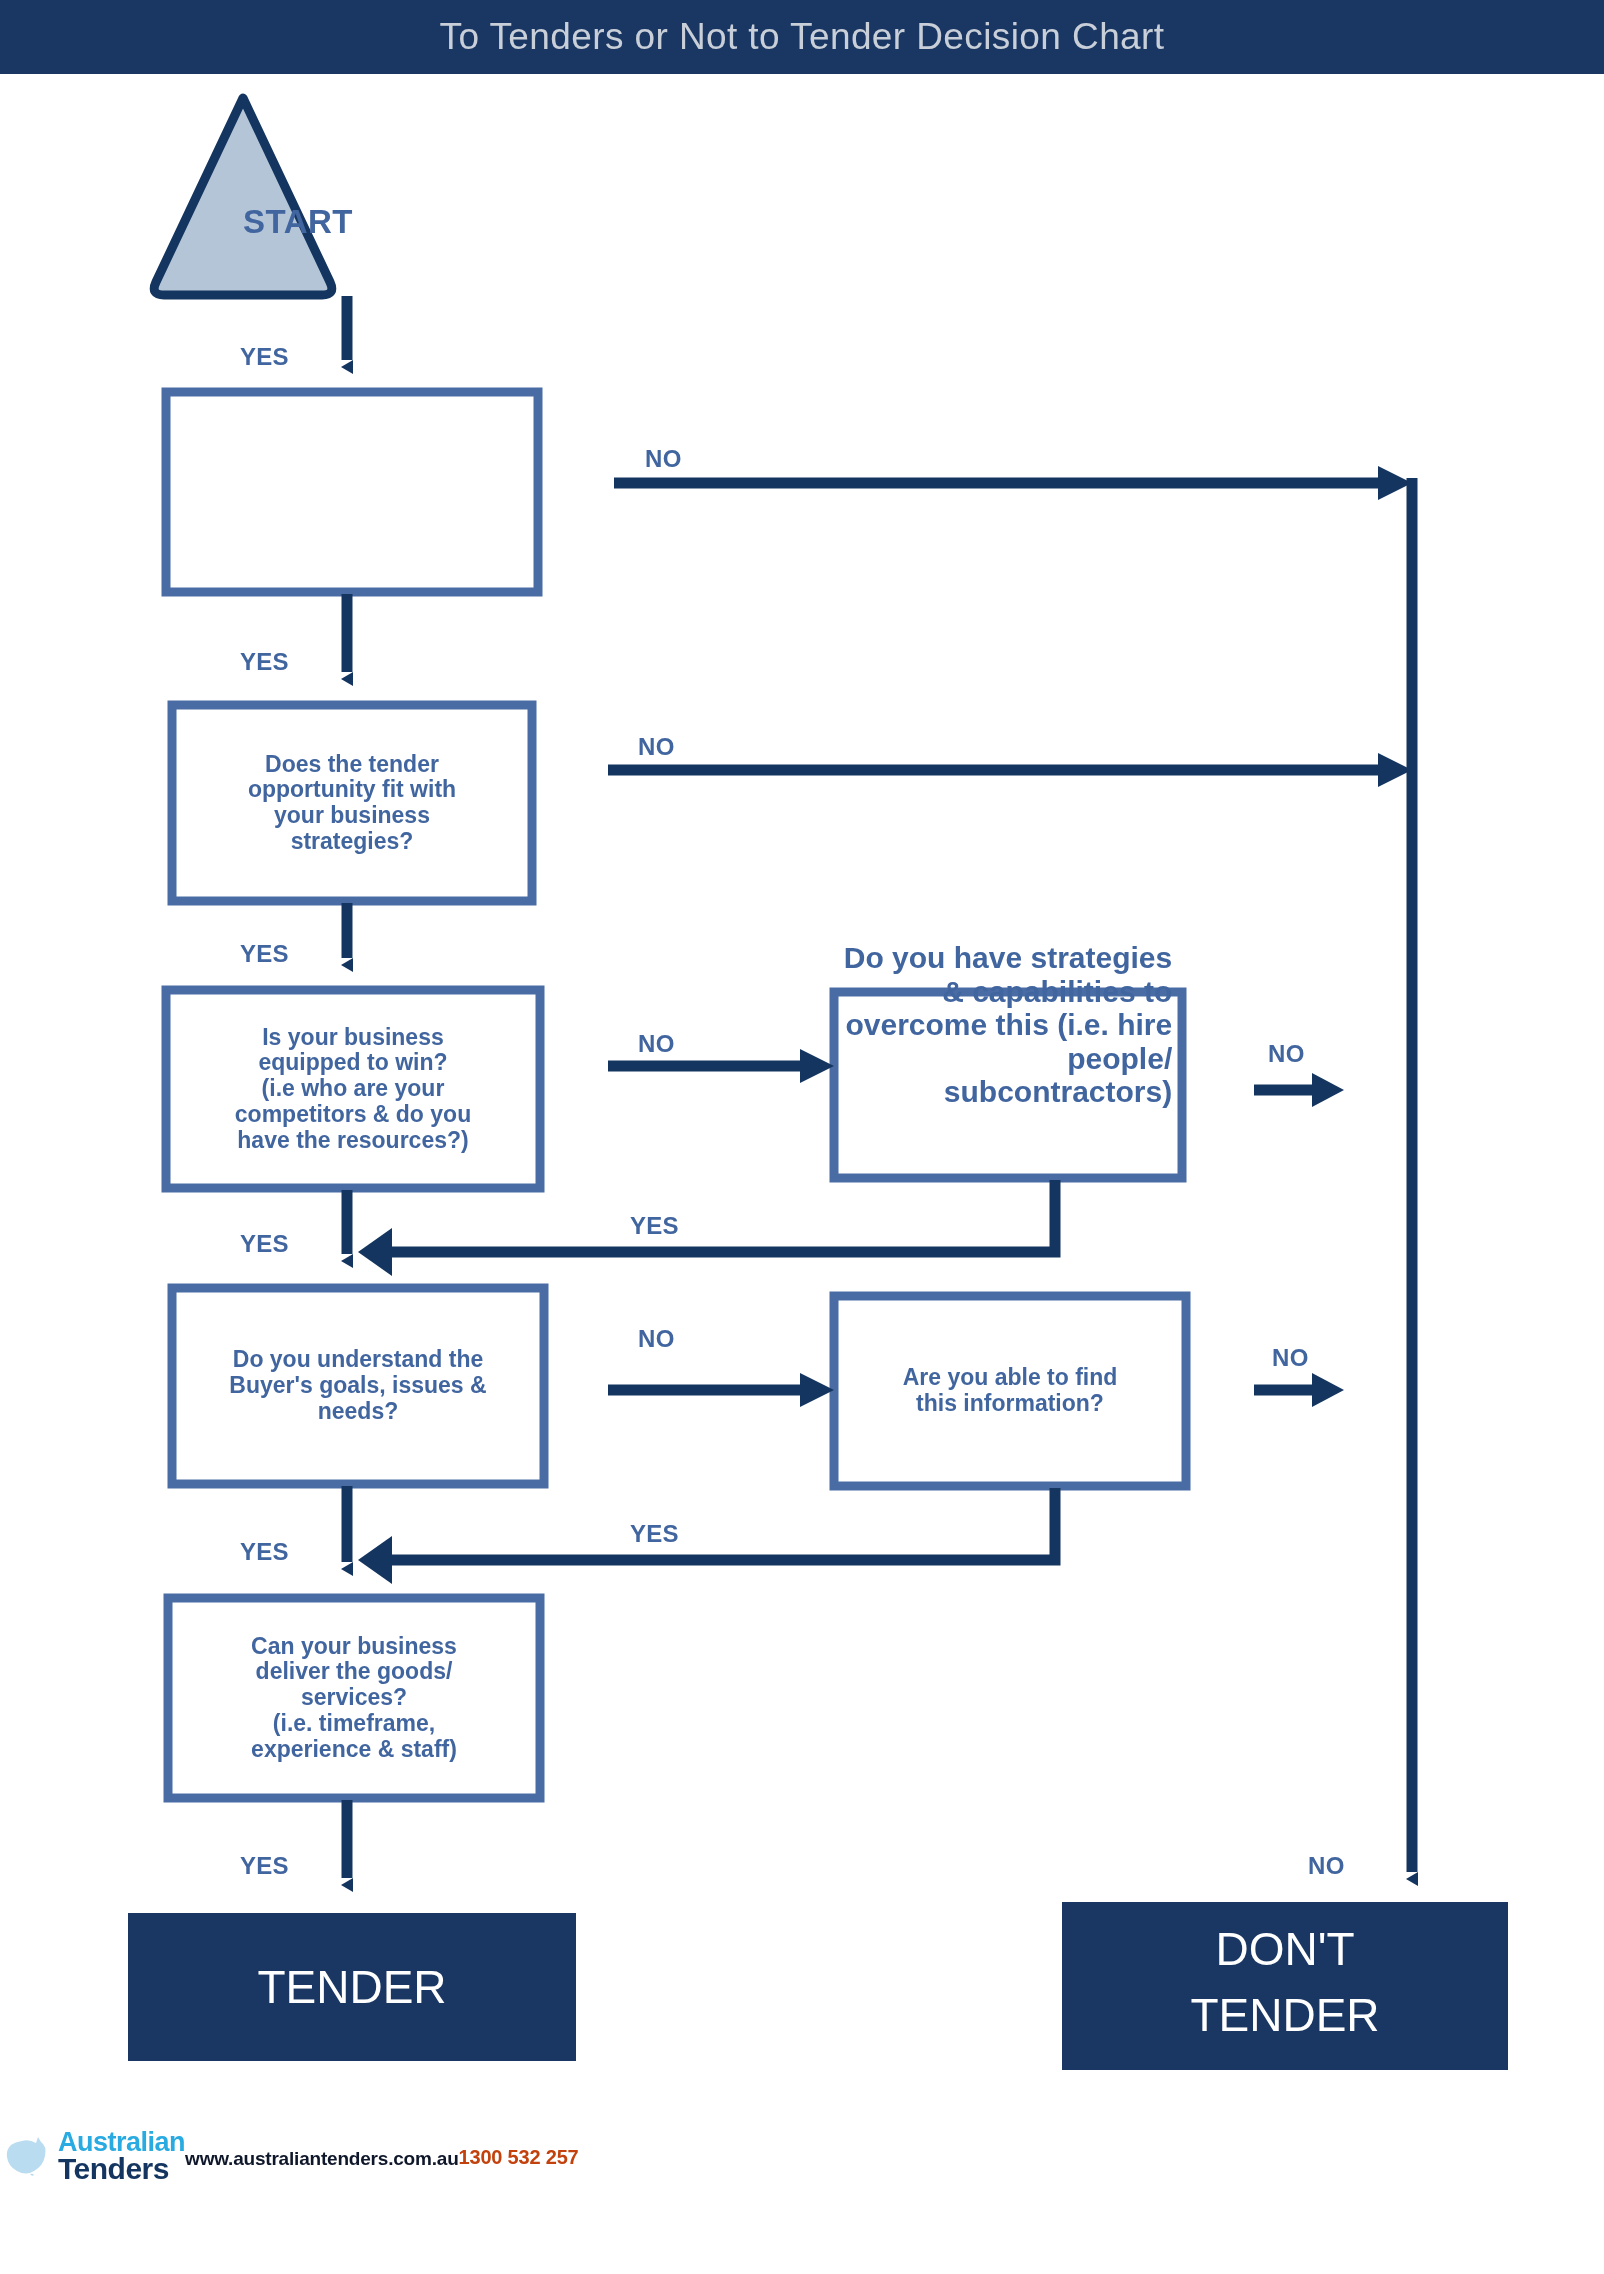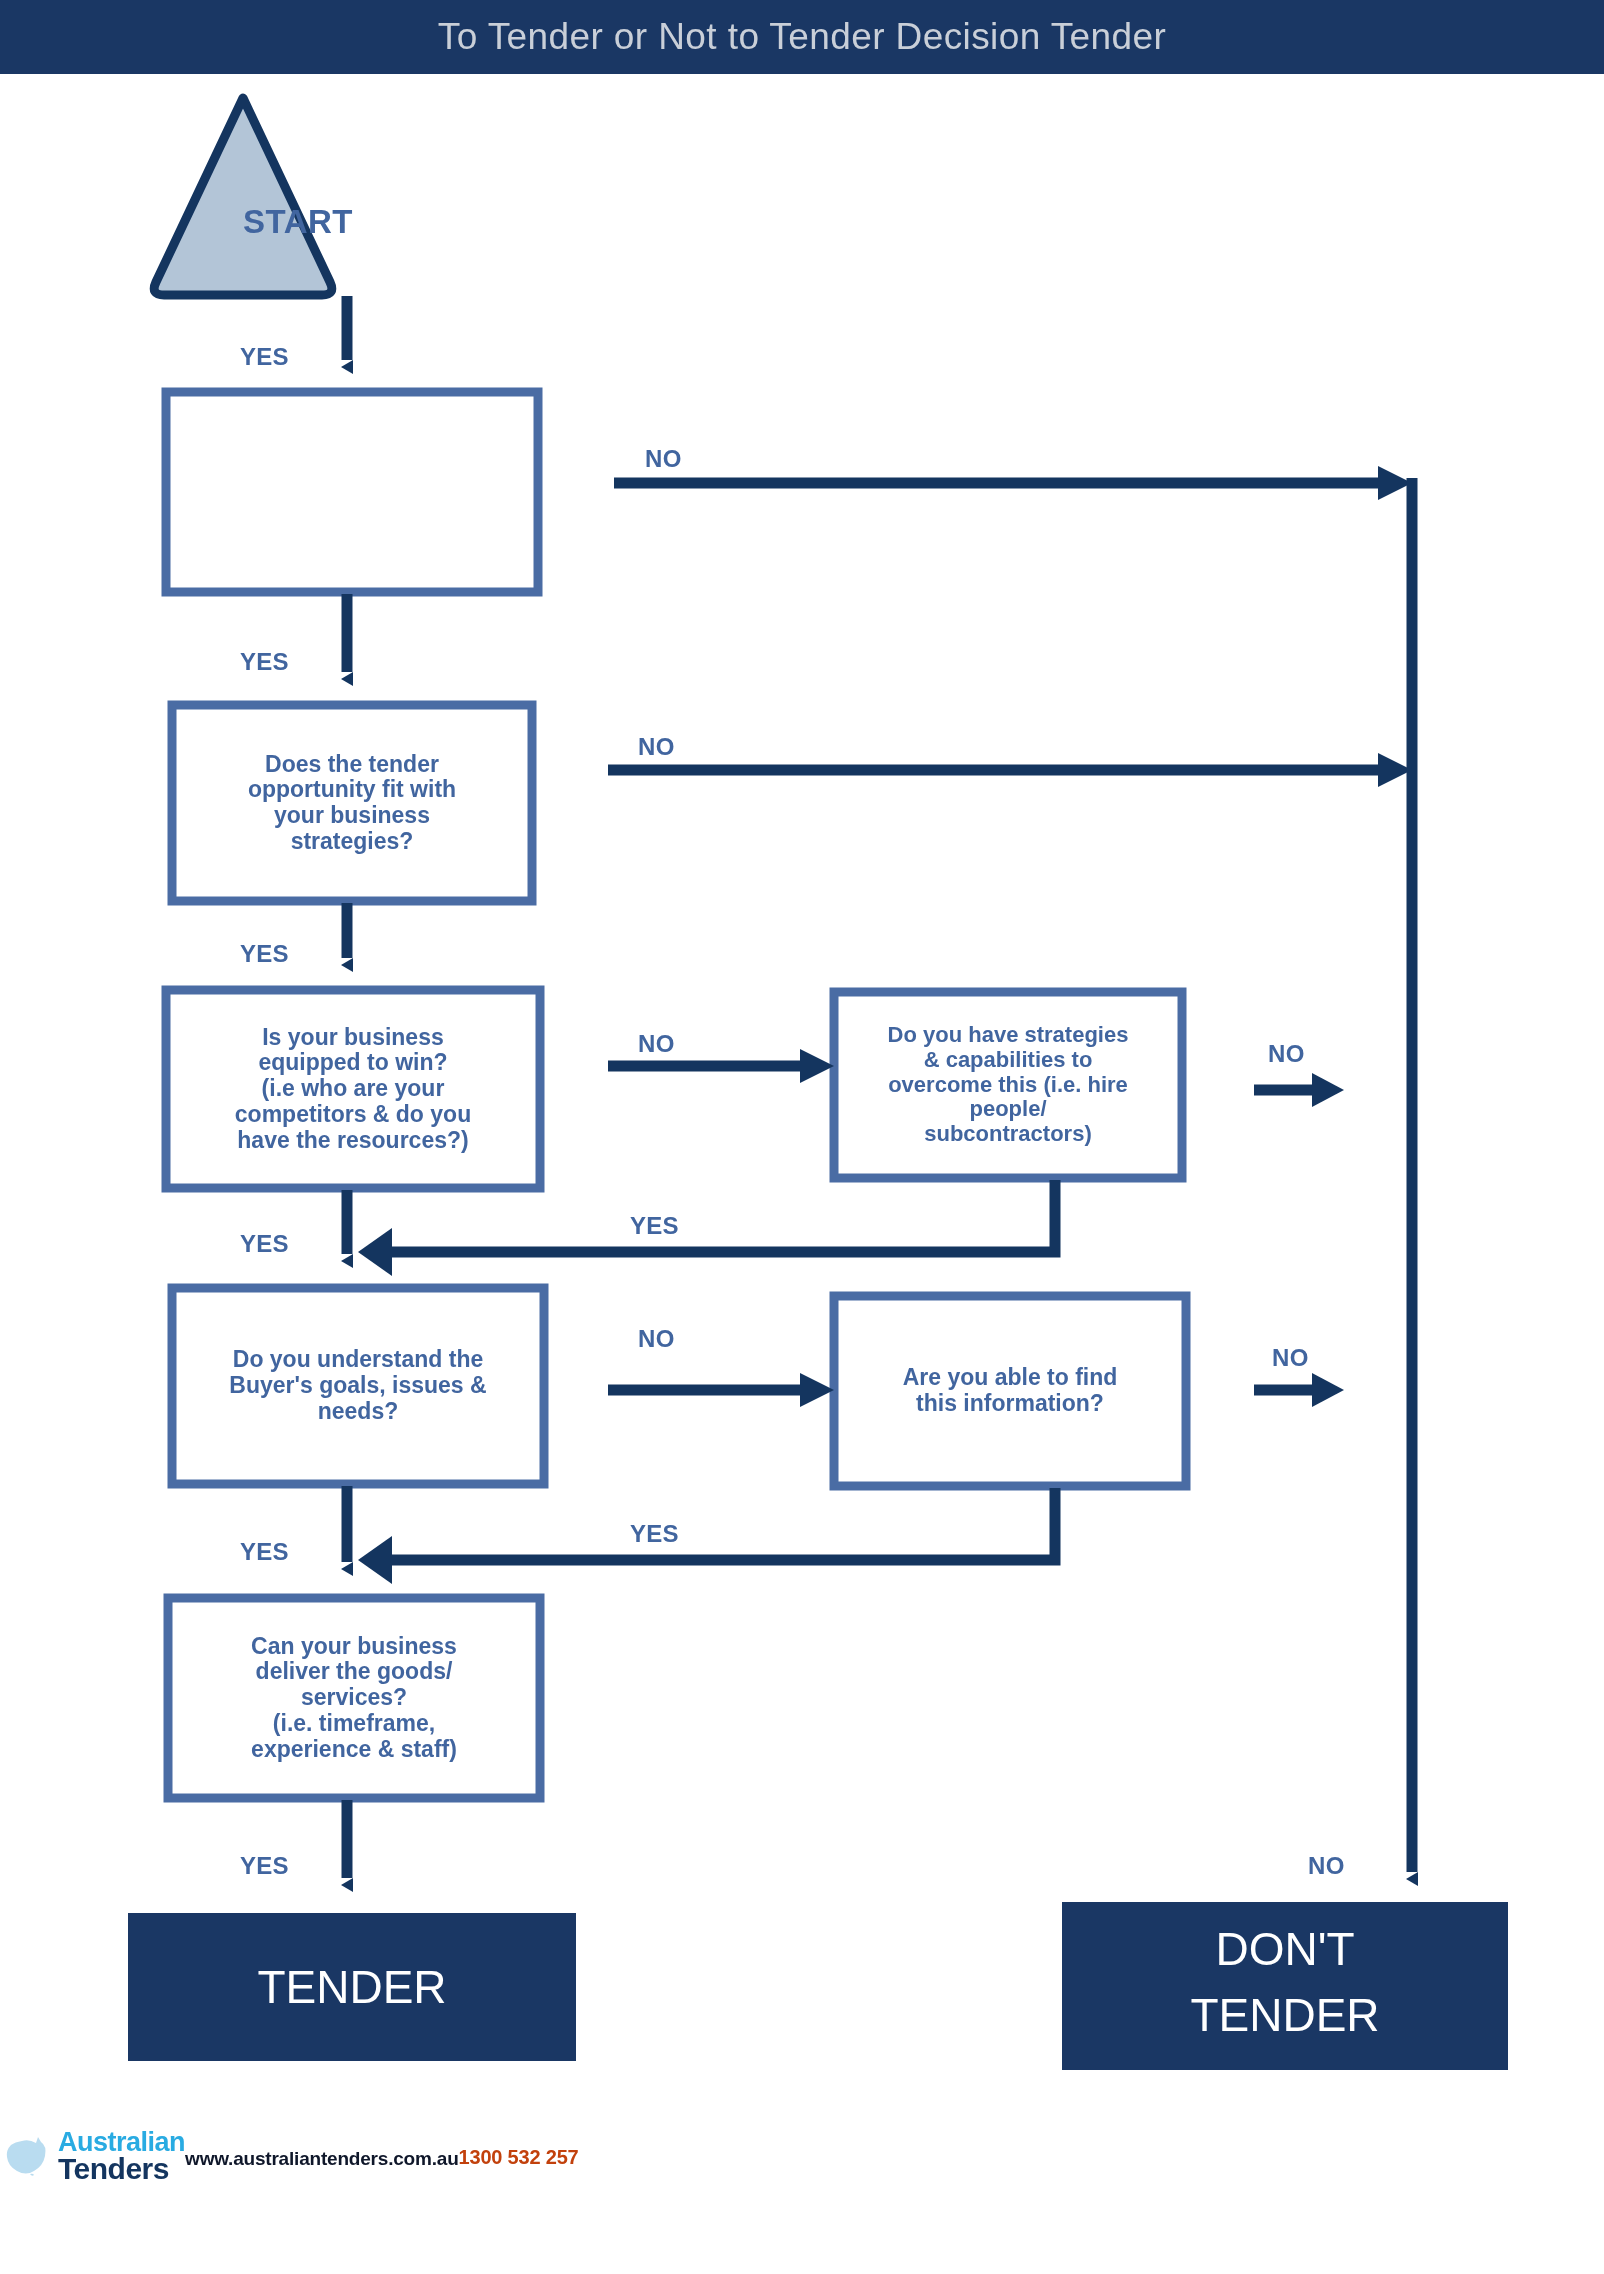--- a/index.html
+++ b/index.html
@@ -138,21 +138,21 @@
     letter-spacing: -0.2px;
     font-family: "Liberation Sans", sans-serif;
   }
 </style>
 </head>
 <body>
 
 <div id="page">
 
   <div class="header-bar">
-    <div class="header-title">To Tender or Not to Tender Decision Tender</div>
+    <div class="header-title">To Tenders or Not to Tender Decision Chart</div>
   </div>
 
   <svg id="chart-svg" width="1604" height="2274" viewBox="0 0 1604 2274">
 
     <defs>
       <marker id="ah-down" markerWidth="14" markerHeight="12" refX="0" refY="6" orient="auto" markerUnits="userSpaceOnUse">
         <polygon points="0,0 14,0 7,12" fill="#14355f"></polygon>
       </marker>
     </defs>
 
@@ -255,21 +255,21 @@
 opportunity fit with
 your business
 strategies?</div>
 
   <div class="node-text" style="left:176px; top:1000px; width:354px; height:178px; font-size:23px;">Is your business
 equipped to win?
 (i.e who are your
 competitors &amp; do you
 have the resources?)</div>
 
-  <div class="node-text" style="left:842px; top:1000px; width:332px; height:170px; font-size:22px;">Do you have strategies
+  <div class="node-text" style="left:842px; top:940px; width:332px; height:170px; font-size:30px;text-align:right;">Do you have strategies
 &amp; capabilities to
 overcome this (i.e. hire
 people/
 subcontractors)</div>
 
   <div class="node-text" style="left:182px; top:1298px; width:352px; height:176px; font-size:23px;">Do you understand the
 Buyer's goals, issues &amp;
 needs?</div>
 
   <div class="node-text" style="left:842px; top:1306px; width:336px; height:170px; font-size:23px;">Are you able to find

